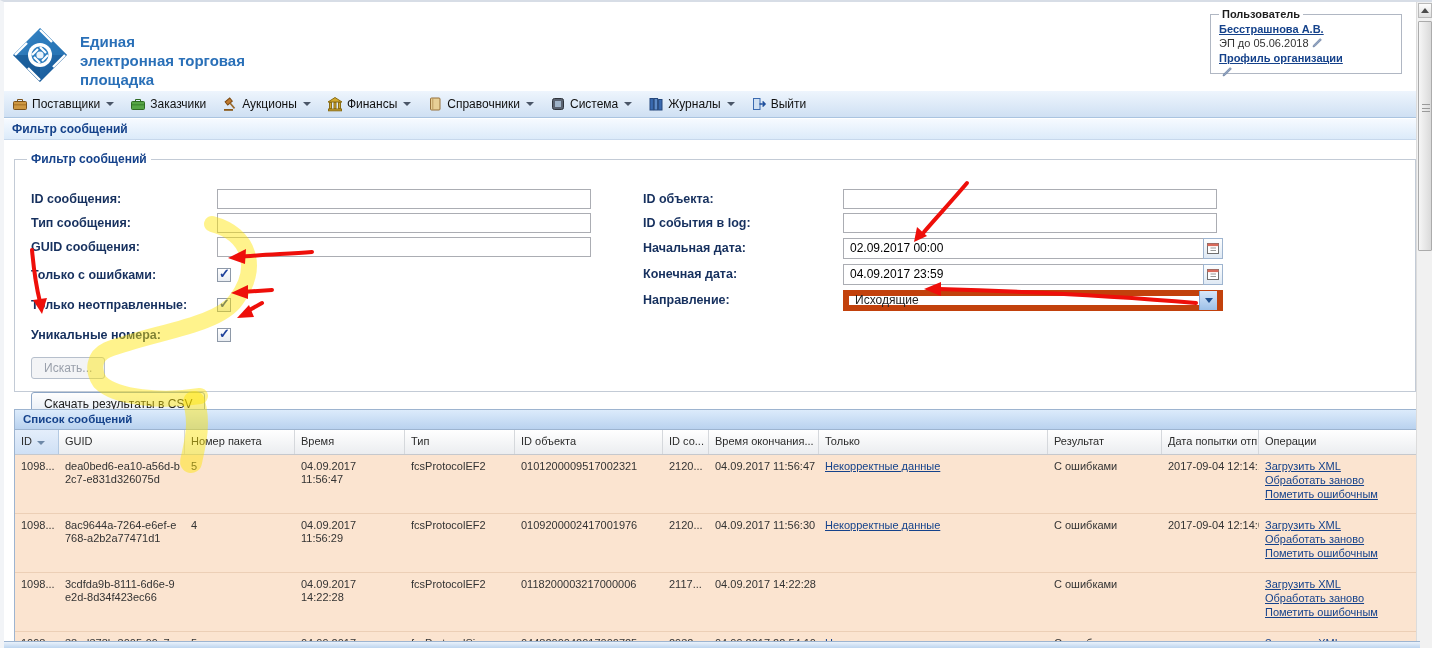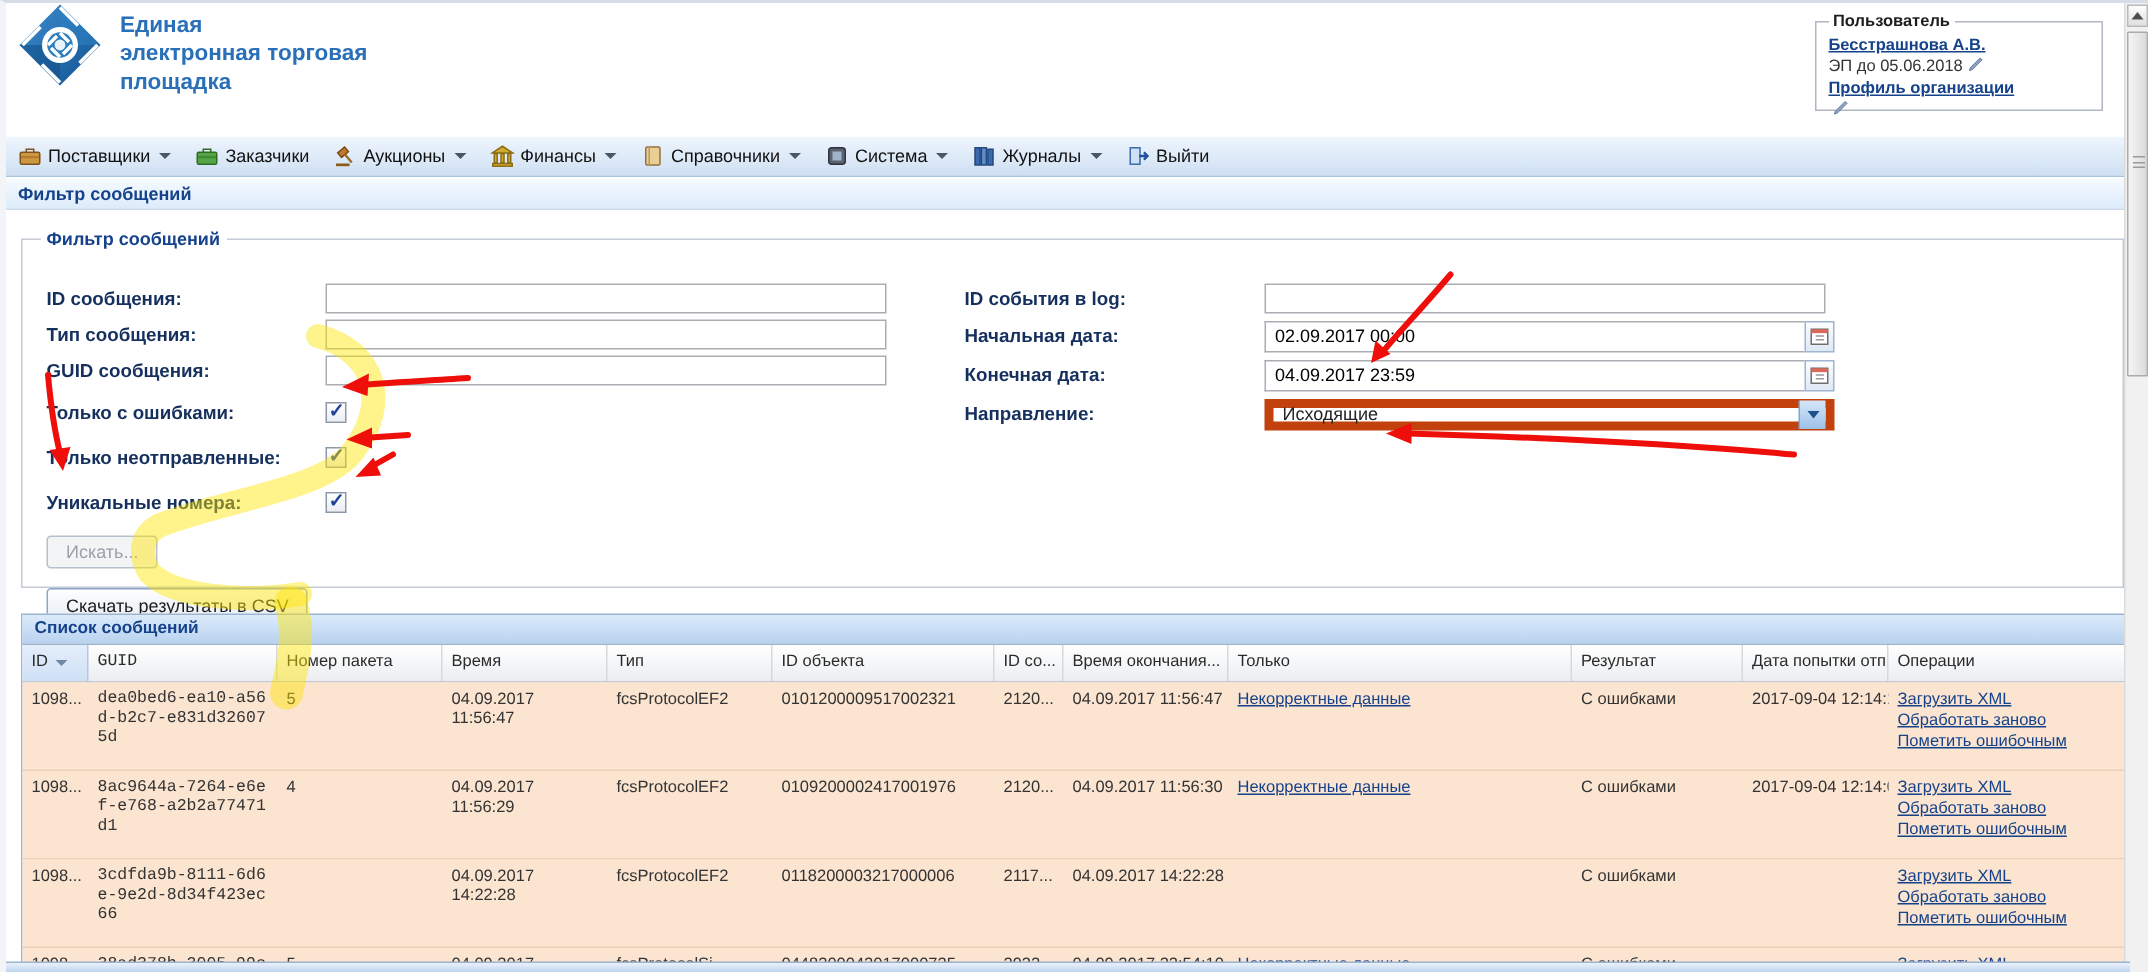--- a/index.html
+++ b/index.html
@@ -3,21 +3,21 @@
 <meta charset="utf-8">
 <style>
   * { margin:0; padding:0; box-sizing:border-box; }
   html,body { width:1432px; height:648px; overflow:hidden; background:#eef2f6;
     font-family:"Liberation Sans", sans-serif; font-size:12px; color:#222; }
   .viewport { position:relative; width:1432px; height:648px; background:#fff;
     border-top:2px solid #d7dde6; border-left:4px solid #f2f4f7; overflow:hidden; }
 
   
   .hdr { position:absolute; left:0; top:0; width:1412px; height:86px; background:#fff; }
-  .logo-wrap { position:absolute; left:8px; top:0; display:flex; align-items:flex-start; }
+  .logo-wrap { position:absolute; left:8px; top:25px; display:flex; align-items:flex-start; }
   .logo-text { margin-left:12px; margin-top:6px; color:#2a70b8; font-weight:bold;
     font-size:15px; line-height:1.25; }
   .user-box { position:absolute; right:14px; top:6px; width:192px; height:66px;
     border:1px solid #b0b7c3; padding:2px 8px 4px 8px; background:#fff; }
   .user-box legend { font-weight:bold; font-size:11px; color:#1d1d1d; padding:0 3px; }
   .ulnk { color:#15428B; font-weight:bold; text-decoration:underline; font-size:11px;
     cursor:pointer; display:inline-block; }
   .ucert { font-size:11px; color:#333; }
   .pencil { display:inline-block; vertical-align:middle; margin-left:3px; }
 
@@ -76,21 +76,21 @@
     padding:3px 0 0 8px; }
   .ghead { display:flex; height:25px; background:linear-gradient(#ffffff,#ebedf0);
     border-bottom:1px solid #c5c8cd; }
   .gh { font-size:11px; color:#2b2b2b; padding:5px 5px 0 6px; border-right:1px solid #d5d8dc;
     overflow:hidden; white-space:nowrap; cursor:pointer; }
   .gh.sorted { background:linear-gradient(#e4eefb,#cfe0f5); border-right:1px solid #b3c9e2; }
   .sort-caret { display:inline-block; width:0; height:0; border-left:4px solid transparent;
     border-right:4px solid transparent; border-top:4px solid #6e89a8; margin-left:5px; }
   .grow { display:flex; min-height:59px; background:#fbe4d0; border-bottom:1px solid #eccfb6; }
   .gc { font-size:11px; color:#333; padding:5px 5px 0 6px; overflow:hidden; line-height:13px; }
-  .c0{width:44px;flex:none;} .c1{width:126px;flex:none;word-break:break-all;font-family:Liberation Mono, monospace;}
+  .c0{width:44px;flex:none;} .c1{width:126px;flex:none;word-break:break-all;}
   .c2{width:110px;flex:none;} .c3{width:110px;flex:none;} .c4{width:110px;flex:none;}
   .c5{width:148px;flex:none;} .c6{width:46px;flex:none;} .c7{width:110px;flex:none;white-space:nowrap;}
   .c8{width:229px;flex:none;} .c9{width:114px;flex:none;} .c10{width:97px;flex:none;white-space:nowrap;}
   .c11{flex:1;}
   .glnk { color:#15428B; text-decoration:underline; cursor:pointer; display:inline; }
   .ops a { display:block; margin-bottom:1px; }
 
   
   .vscroll { position:absolute; right:0; top:0; width:16px; height:648px; background:#f1f1f1;
     border-left:1px solid #dcdcdc; }
@@ -256,20 +256,24 @@
         <div class="chkrow">
           <span class="flabel">Уникальные номера:</span>
           <span class="chk checked"></span>
         </div>
         <div><button class="btn btn-disabled">Искать...</button></div>
         <div><button class="btn btn-csv">Скачать результаты в CSV</button></div>
       </div>
 
       <div class="fcol-right">
         <div class="frow">
+          <span class="flabel2">ID объекта:</span>
+          <input class="ti" style="">
+        </div>
+        <div class="frow">
           <span class="flabel2">ID события в log:</span>
           <input class="ti" style="">
         </div>
         <div class="frow tall">
           <span class="flabel2">Начальная дата:</span>
           <input class="ti-date" value="02.09.2017 00:00" style="">
           <span class="calbtn">
             <svg width="14" height="14">
                 <rect x="1.5" y="2.5" width="11" height="10" fill="#fff" stroke="#6f6f6f"></rect>
                 <rect x="1.5" y="2.5" width="11" height="2.6" fill="#d96a5a"></rect>

